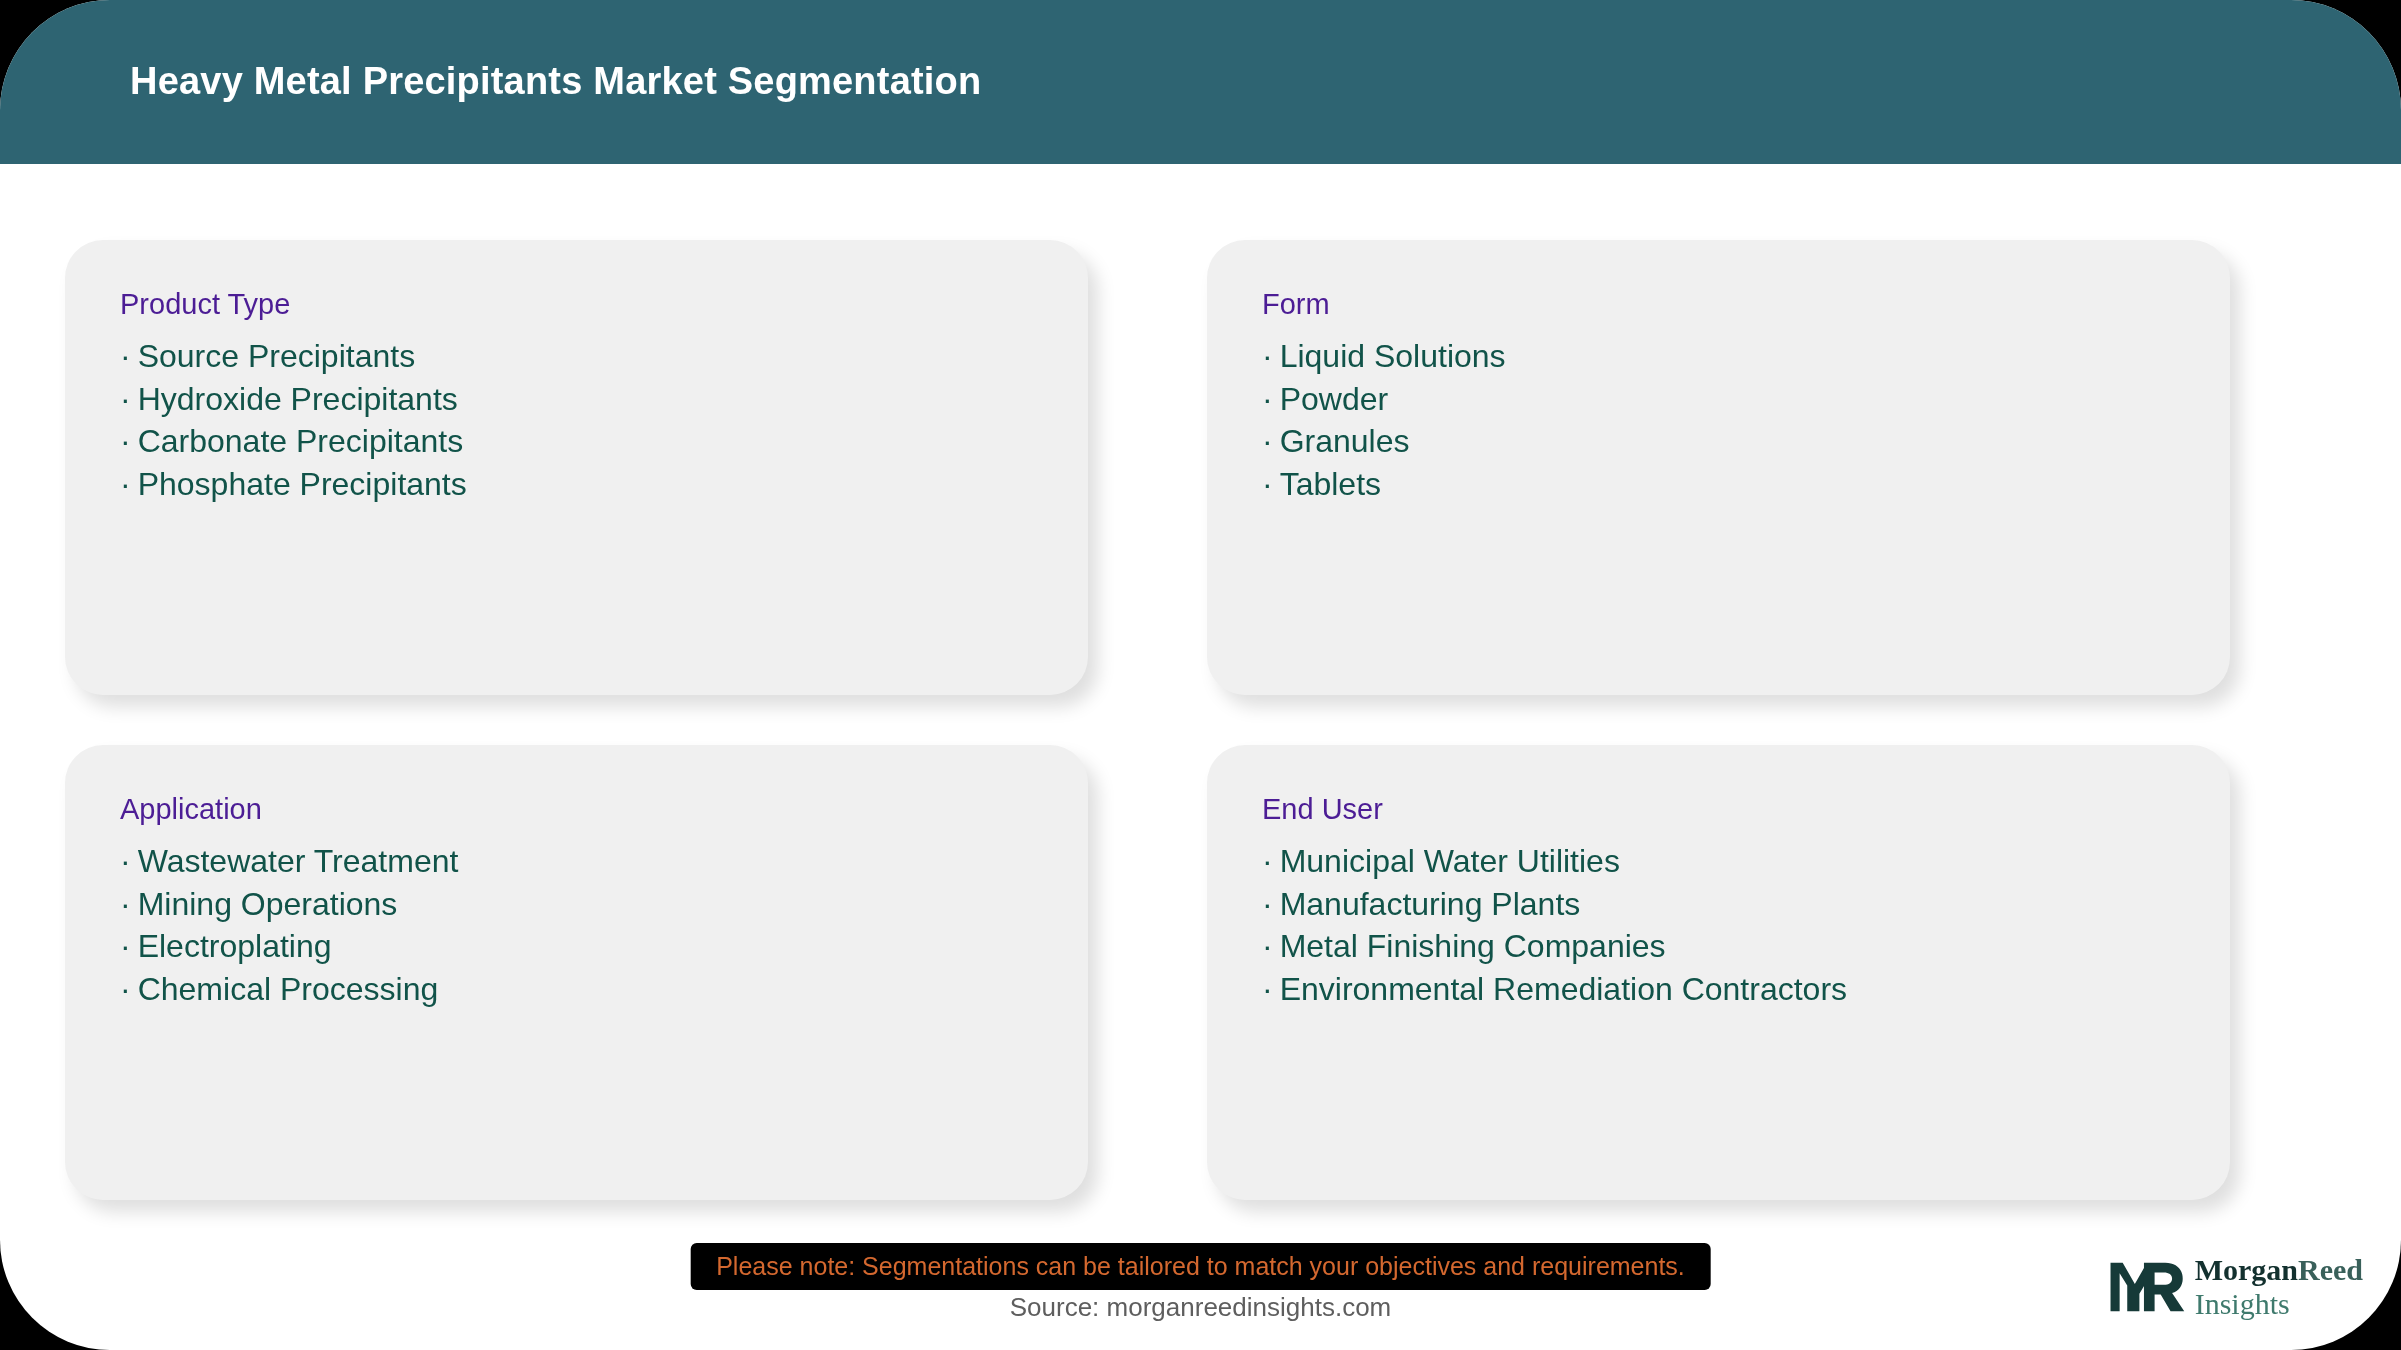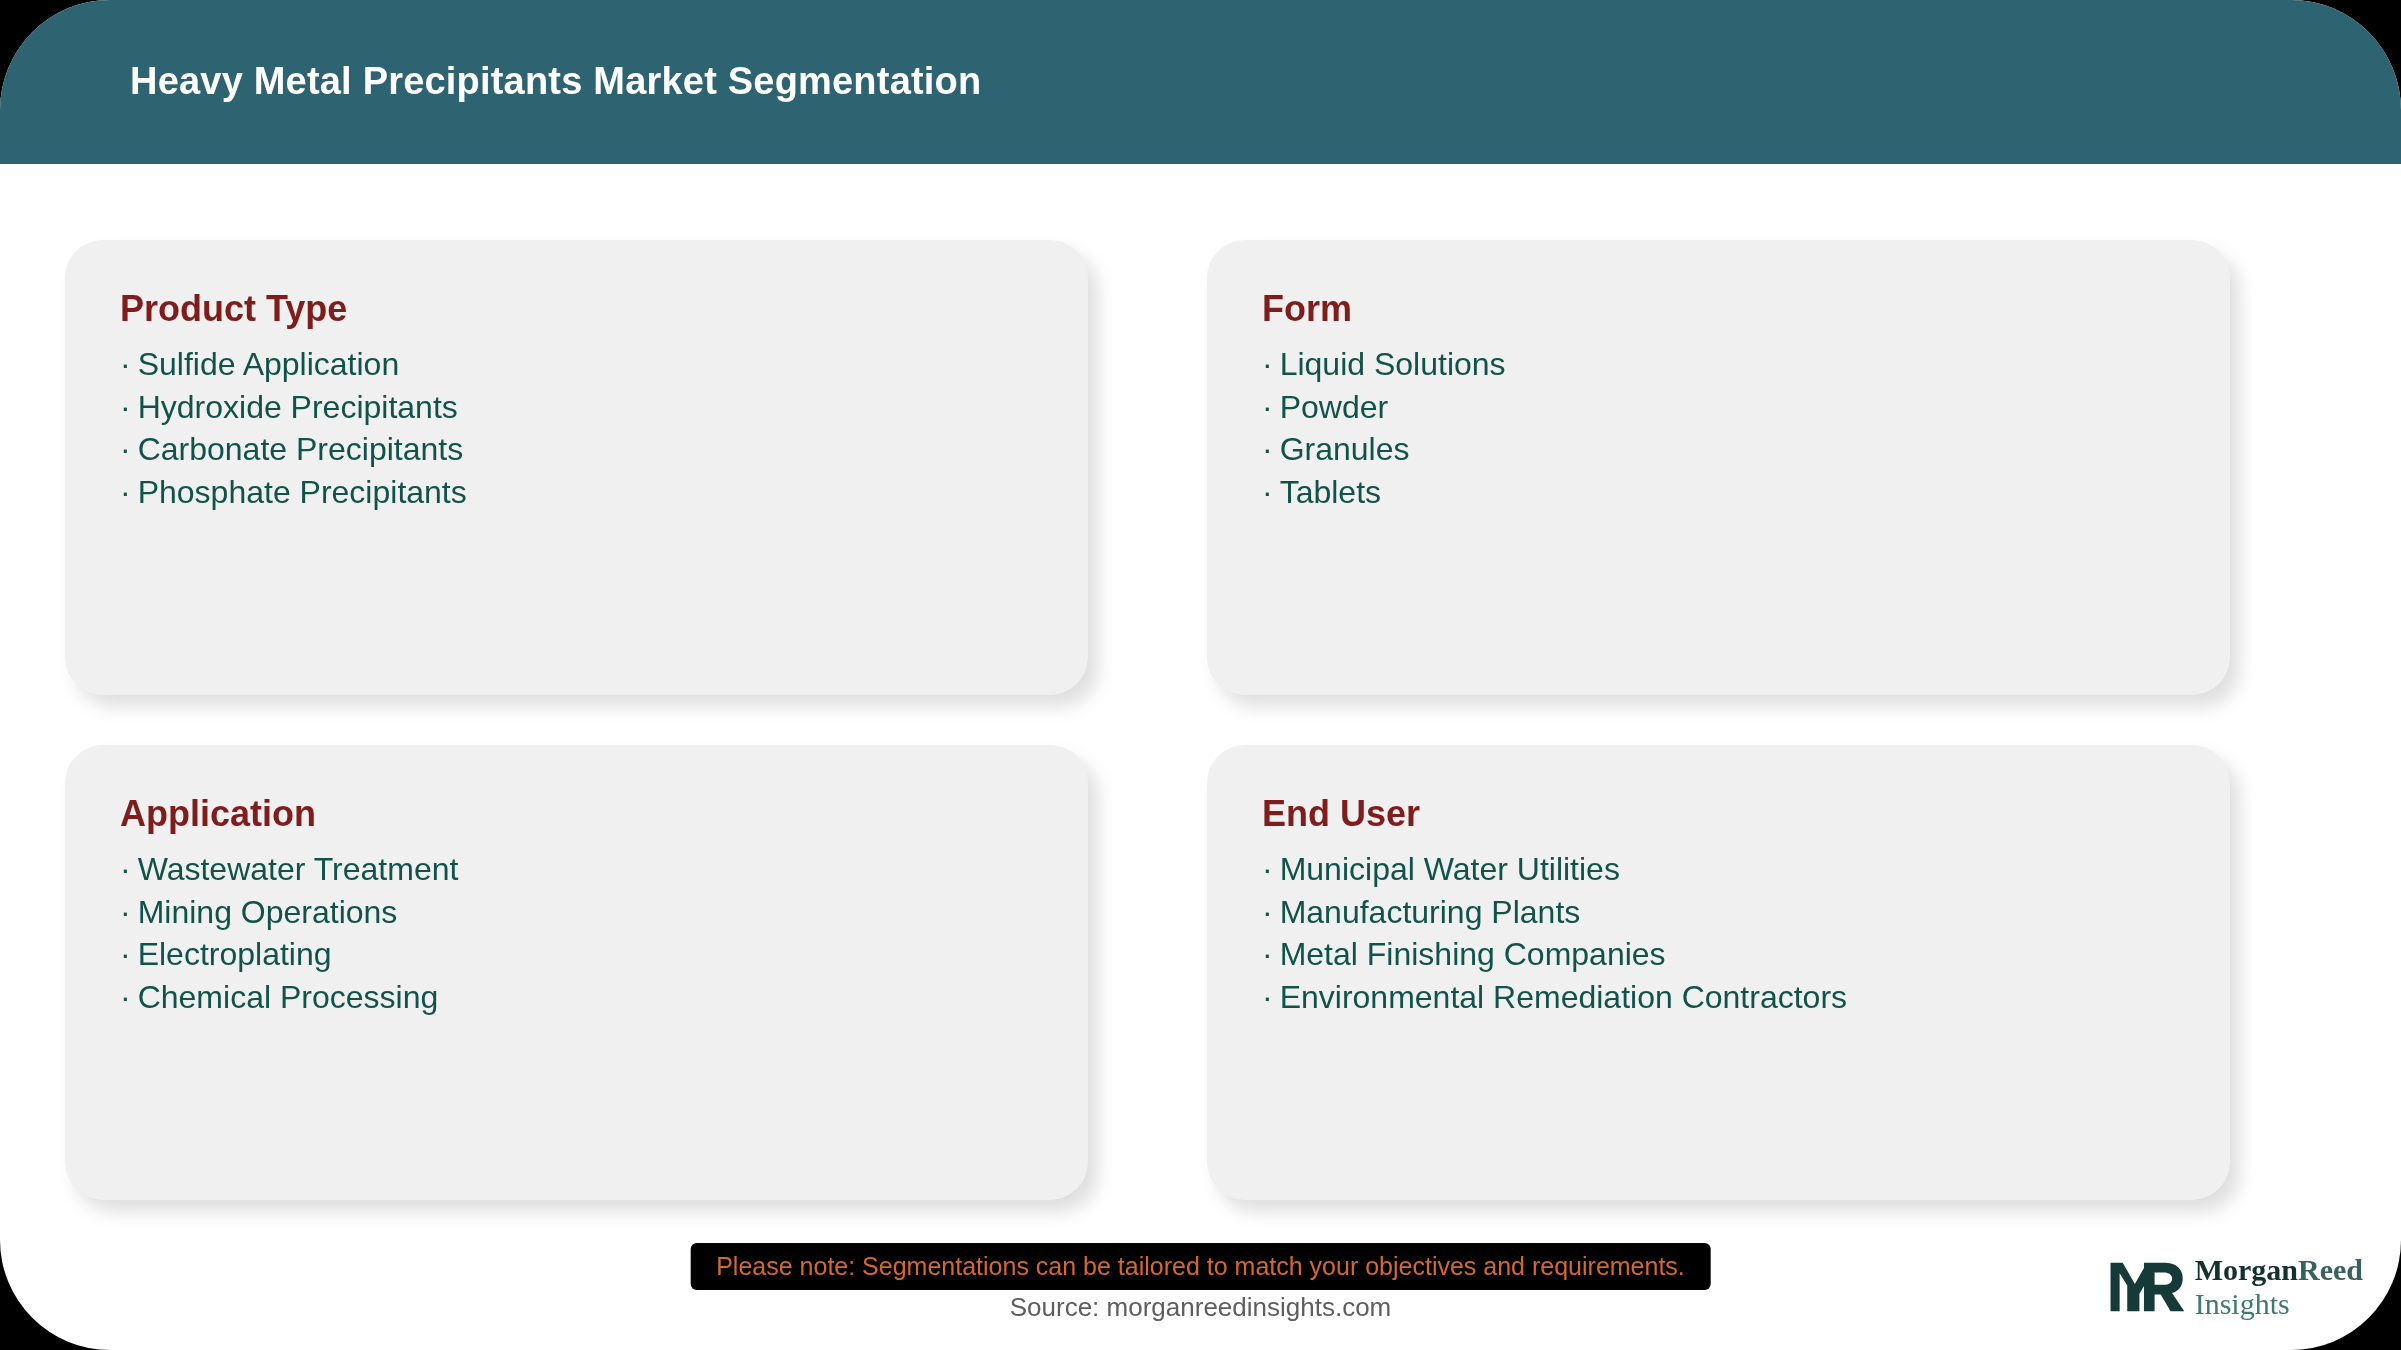--- a/index.html
+++ b/index.html
@@ -60,23 +60,23 @@
 
   .seg-card {
     background: #f0f0f0;
     border-radius: 38px;
     box-shadow: 10px 12px 18px rgba(0, 0, 0, 0.13);
     padding: 48px 55px 0 55px;
     box-sizing: border-box;
   }
 
   .card-title {
-    color: #7f1d1d;
-    font-size: 36px;
-    font-weight: bold;
+    color: #4c1d95;
+    font-size: 29px;
+    font-weight: normal;
     margin: 0 0 14px 0;
     line-height: 1.15;
   }
 
   .card-list {
     list-style: none;
     margin: 0;
     padding: 0;
   }
   .card-list li {
@@ -154,21 +154,21 @@
 
   <div class="header-band">
     <div class="header-title">Heavy Metal Precipitants Market Segmentation</div>
   </div>
 
   <div class="cards-area">
 
     <div class="seg-card">
       <div class="card-title">Product Type</div>
       <ul class="card-list">
-        <li><span class="bullet-dot">·</span><span>Sulfide Application</span></li>
+        <li><span class="bullet-dot">·</span><span>Source Precipitants</span></li>
         <li><span class="bullet-dot">·</span><span>Hydroxide Precipitants</span></li>
         <li><span class="bullet-dot">·</span><span>Carbonate Precipitants</span></li>
         <li><span class="bullet-dot">·</span><span>Phosphate Precipitants</span></li>
       </ul>
     </div>
 
     <div class="seg-card">
       <div class="card-title">Form</div>
       <ul class="card-list">
         <li><span class="bullet-dot">·</span><span>Liquid Solutions</span></li>

